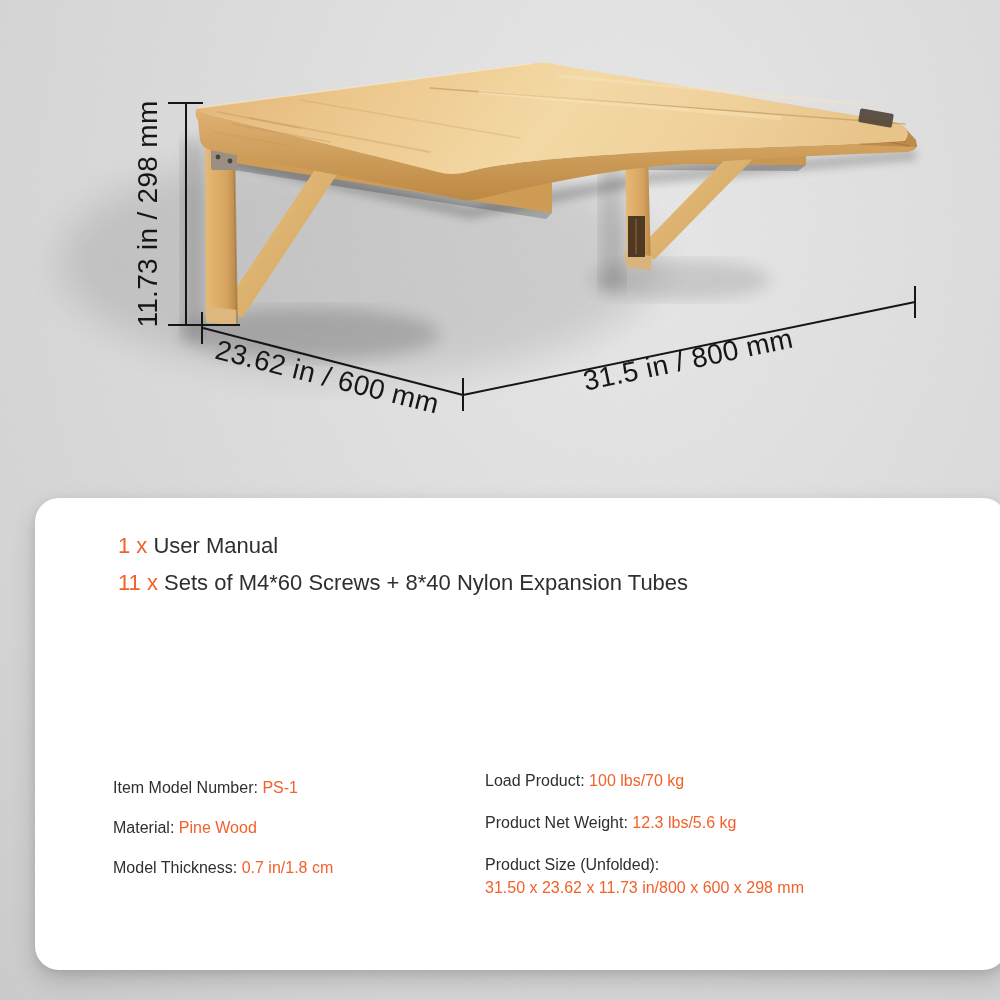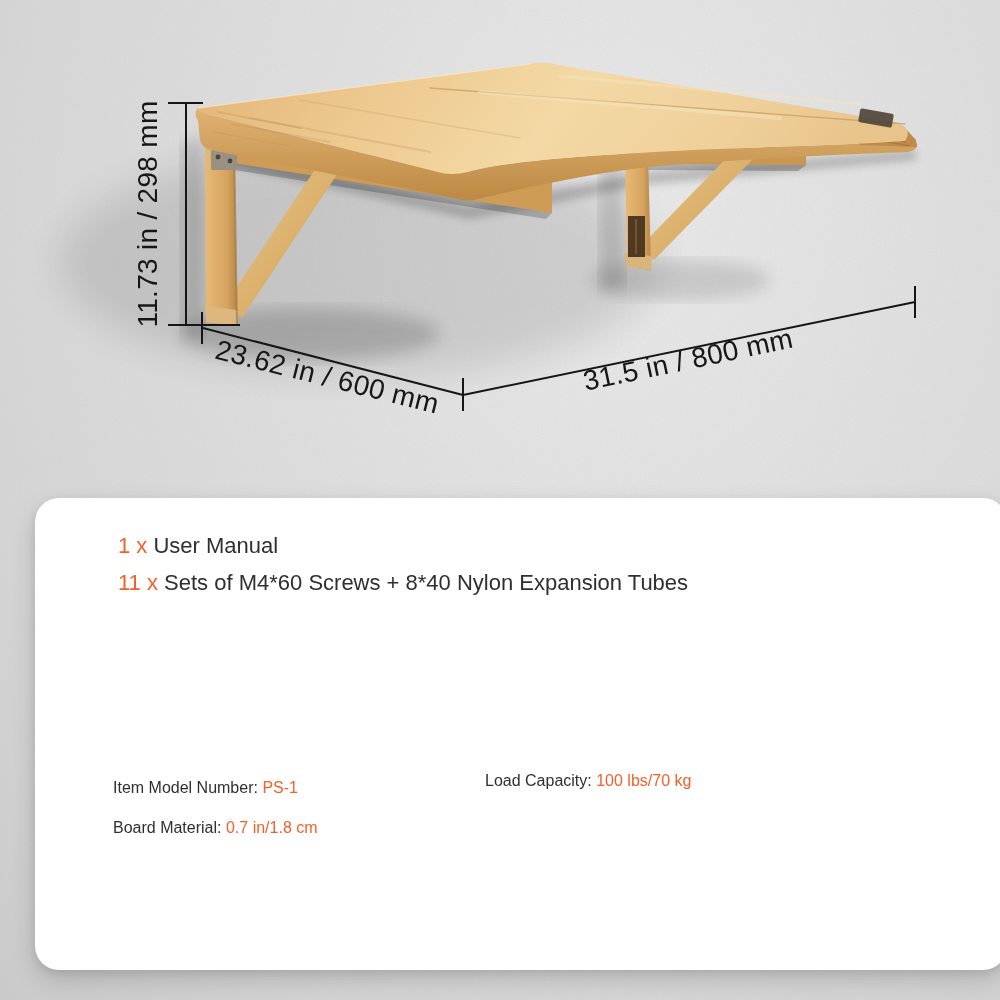--- a/index.html
+++ b/index.html
@@ -147,19 +147,22 @@
 </svg>
 
 <div class="info-card">
   <div class="pkg-list">
     <div class="pkg-item"><span class="pkg-qty">1 x</span> <span>User Manual</span></div>
     <div class="pkg-item"><span class="pkg-qty">11 x</span> <span>Sets of M4*60 Screws + 8*40 Nylon Expansion Tubes</span></div>
   </div>
 
   <div class="specs-col specs-left">
     <div class="spec-row"><span>Item Model Number:</span> <span class="spec-value">PS-1</span></div>
-    <div class="spec-row"><span>Board Material:</span> <span class="spec-value">0.7 in/1.8 cm</span></div>
+    <div class="spec-row"><span>Material:</span> <span class="spec-value">Pine Wood</span></div>
+    <div class="spec-row"><span>Model Thickness:</span> <span class="spec-value">0.7 in/1.8 cm</span></div>
   </div>
 
   <div class="specs-col specs-right">
-    <div class="spec-row"><span>Load Capacity:</span> <span class="spec-value">100 lbs/70 kg</span></div>
+    <div class="spec-row"><span>Load Product:</span> <span class="spec-value">100 lbs/70 kg</span></div>
+    <div class="spec-row"><span>Product Net Weight:</span> <span class="spec-value">12.3 lbs/5.6 kg</span></div>
+    <div class="spec-row"><span>Product Size (Unfolded):</span><span class="spec-value spec-value-block">31.50 x 23.62 x 11.73 in/800 x 600 x 298 mm</span></div>
   </div>
 </div>
 
 </body></html>

